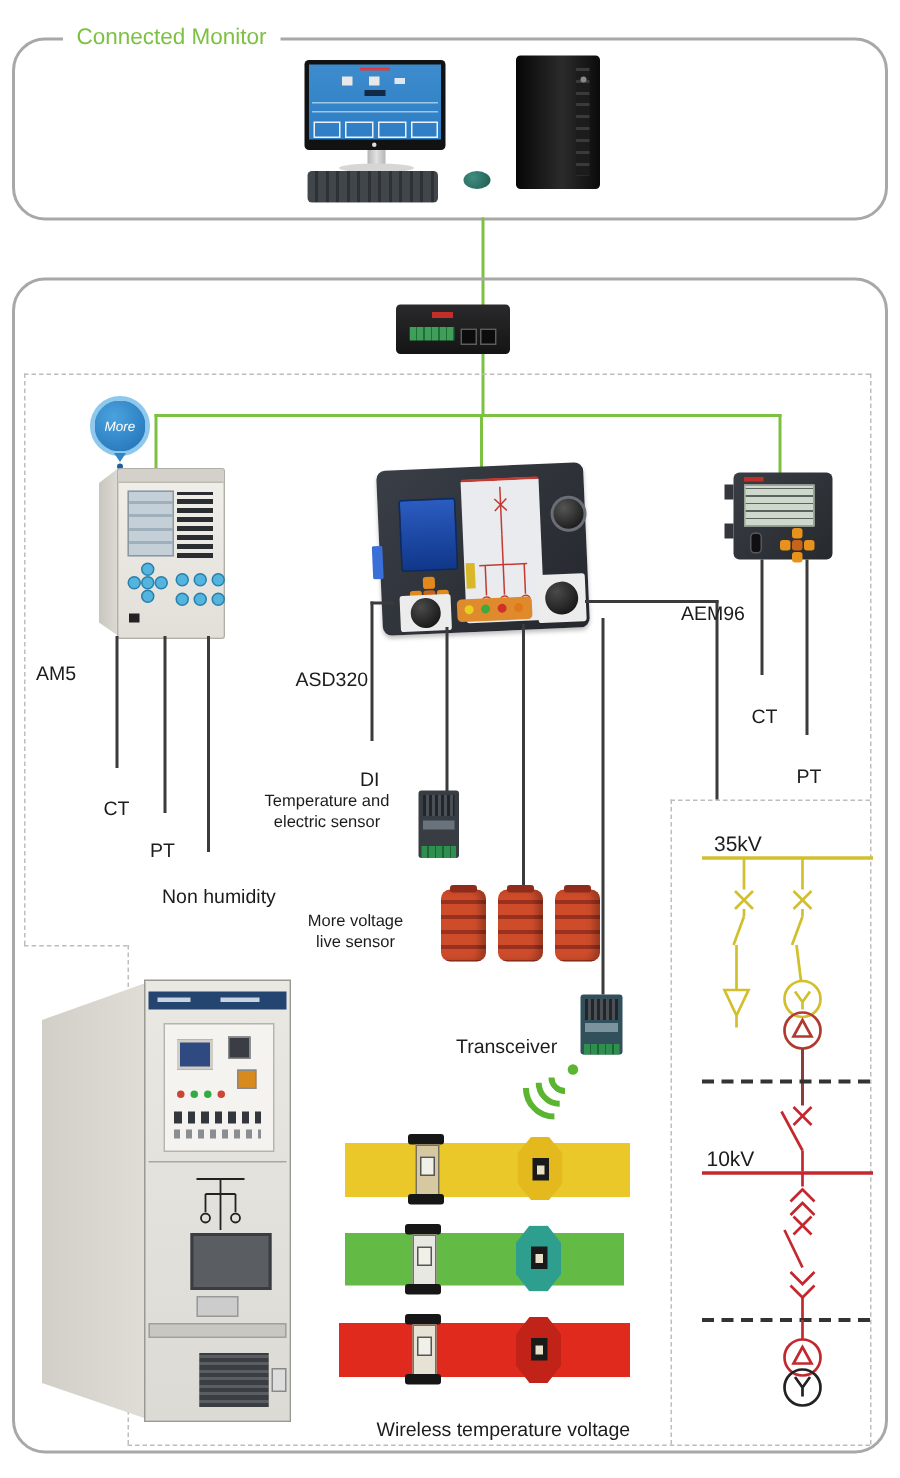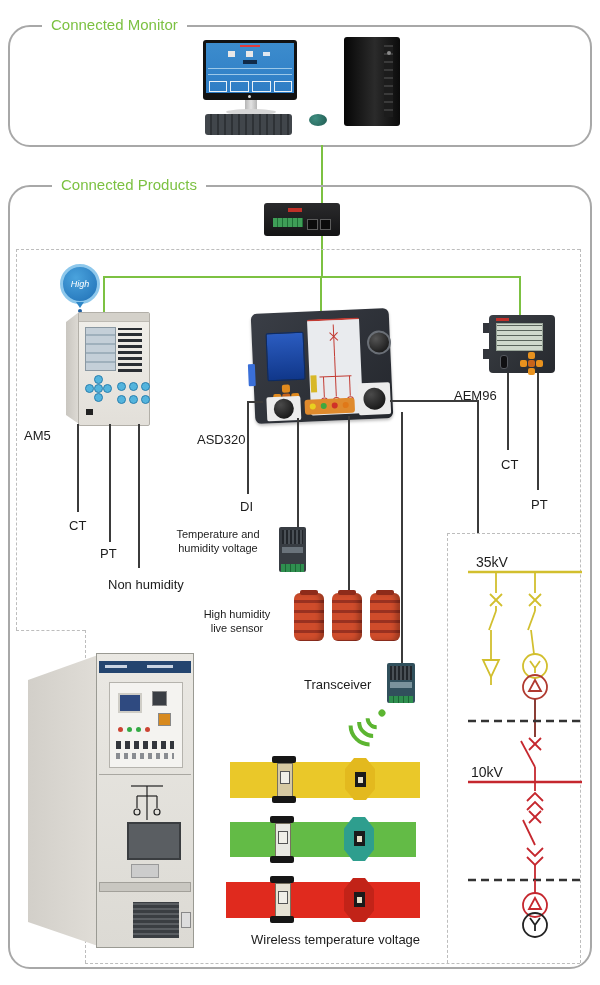--- a/index.html
+++ b/index.html
@@ -8,21 +8,21 @@
   .abs{position:absolute;}
   
   .secbox{position:absolute;border:2px solid #a8a8a8;border-radius:22px;background:transparent;}
   .sectitle{position:absolute;background:#fff;padding:0 9px;font-size:15px;color:#7cc142;white-space:nowrap;line-height:16px;}
   
   .dh{position:absolute;border-top:1px dashed #bdbdbd;height:0;}
   .dv{position:absolute;border-left:1px dashed #bdbdbd;width:0;}
   
   .gl{position:absolute;background:#7cc142;}
   .bl{position:absolute;background:#3b3b3b;}
-  .lbl{position:absolute;font-size:13px;color:#1c1c1c;white-space:nowrap;}
+  .lbl{position:absolute;font-size:13px;color:#1c1c1c;white-space:nowrap;margin-top:13px;}
   .lbl-wrap{position:absolute;font-size:11px;color:#1c1c1c;text-align:center;line-height:14px;}
   
   .mon-frame{position:absolute;left:203px;top:40px;width:94px;height:60px;background:#121212;border-radius:3px;}
   .mon-screen{position:absolute;left:3px;top:3px;width:88px;height:50px;background:linear-gradient(180deg,#3c8ccd,#2e7dc5);}
   .mon-dot{position:absolute;left:45px;top:55px;width:3px;height:3px;border-radius:50%;background:#ddd;}
   .mon-neck{position:absolute;left:245px;top:100px;width:12px;height:11px;background:linear-gradient(90deg,#b5b5b5,#e2e2e2,#b5b5b5);}
   .mon-base{position:absolute;left:226px;top:109px;width:50px;height:6px;background:#d6d6d6;border-radius:50%;}
   .kb{position:absolute;left:205px;top:114px;width:87px;height:21px;background:#2e3236;border-radius:3px;
       background-image:repeating-linear-gradient(90deg,#41464b 0 5px,#2e3236 5px 7px),repeating-linear-gradient(0deg,#41464b 0 4px,#2e3236 4px 6px);}
   .mouse{position:absolute;left:309px;top:114px;width:18px;height:12px;background:radial-gradient(circle at 35% 35%,#3f8d80,#1f5a50);border-radius:50%;}
@@ -131,21 +131,20 @@
   <div class="kb"></div>
   <div class="mouse"></div>
   <div class="tower">
     <div class="tower-strip"></div>
     <div class="tower-btn"></div>
   </div>
 
   <div class="gl" style="left:321px;top:145px;width:2px;height:132px;"></div>
 
   <div class="secbox" style="left:8px;top:185px;width:580px;height:780px;"></div>
-  <div class="sectitle" style="left:52px;top:177px;">Connected Products</div>
 
   <div class="dh" style="left:16px;top:249px;width:564px;"></div>
   <div class="dv" style="left:580px;top:249px;height:714px;"></div>
   <div class="dv" style="left:16px;top:249px;height:381px;"></div>
   <div class="dh" style="left:16px;top:630px;width:69px;"></div>
   <div class="dv" style="left:85px;top:630px;height:333px;"></div>
   <div class="dh" style="left:85px;top:963px;width:495px;"></div>
   <div class="dv" style="left:447px;top:533px;height:430px;"></div>
   <div class="dh" style="left:447px;top:533px;width:133px;"></div>
 
@@ -155,21 +154,21 @@
     <div class="gw-eth" style="right:22px;"></div>
     <div class="gw-eth" style="right:9px;"></div>
   </div>
 
   <div class="gl" style="left:103px;top:276px;width:418px;height:2px;"></div>
   <div class="gl" style="left:103px;top:276px;width:2px;height:36px;"></div>
   <div class="gl" style="left:320px;top:276px;width:2px;height:38px;"></div>
   <div class="gl" style="left:519px;top:276px;width:2px;height:41px;"></div>
 
   <div class="more">
-      <span>High</span>
+      <span>More</span>
     </div>
   <div class="more-tail"></div>
   <div class="more-dot"></div>
 
   <div class="am5-side"></div>
   <div class="am5">
     <div class="am5-top"></div>
     <div class="am5-lcd"></div>
     <div class="am5-tags"></div>
     <div class="am5-btn" style="left:15px;top:62px;"></div>
@@ -243,32 +242,32 @@
   <div class="bl" style="left:348px;top:416px;width:2px;height:178px;"></div>
   <div class="bl" style="left:401px;top:412px;width:2px;height:251px;"></div>
   <div class="bl" style="left:390px;top:400px;width:89px;height:2px;"></div>
   <div class="bl" style="left:477px;top:400px;width:2px;height:133px;"></div>
 
   <div class="module" style="left:279px;top:527px;width:27px;height:45px;">
     <div class="vents"></div>
     <div class="band" style="top:20px;"></div>
     <div class="term"></div>
   </div>
-  <div class="lbl-wrap" style="left:172px;top:527px;width:92px;">Temperature and humidity voltage</div>
+  <div class="lbl-wrap" style="left:172px;top:527px;width:92px;">Temperature and electric sensor</div>
 
   <div class="insu" style="left:294px;top:593px;">
       <i></i>
     </div>
   <div class="insu" style="left:332px;top:593px;">
       <i></i>
     </div>
   <div class="insu" style="left:370px;top:593px;">
       <i></i>
     </div>
-  <div class="lbl-wrap" style="left:200px;top:607px;width:74px;">High humidity live sensor</div>
+  <div class="lbl-wrap" style="left:200px;top:607px;width:74px;">More voltage live sensor</div>
 
   <div class="module" style="left:387px;top:663px;width:28px;height:40px;background:#31505c;">
     <div class="vents"></div>
     <div class="band" style="top:19px;background:#7a939c;"></div>
     <div class="term" style="height:7px;"></div>
   </div>
   <div class="lbl" style="left:304px;top:677px;">Transceiver</div>
 
   <div class="wifi">
     <b class="dot"></b>

